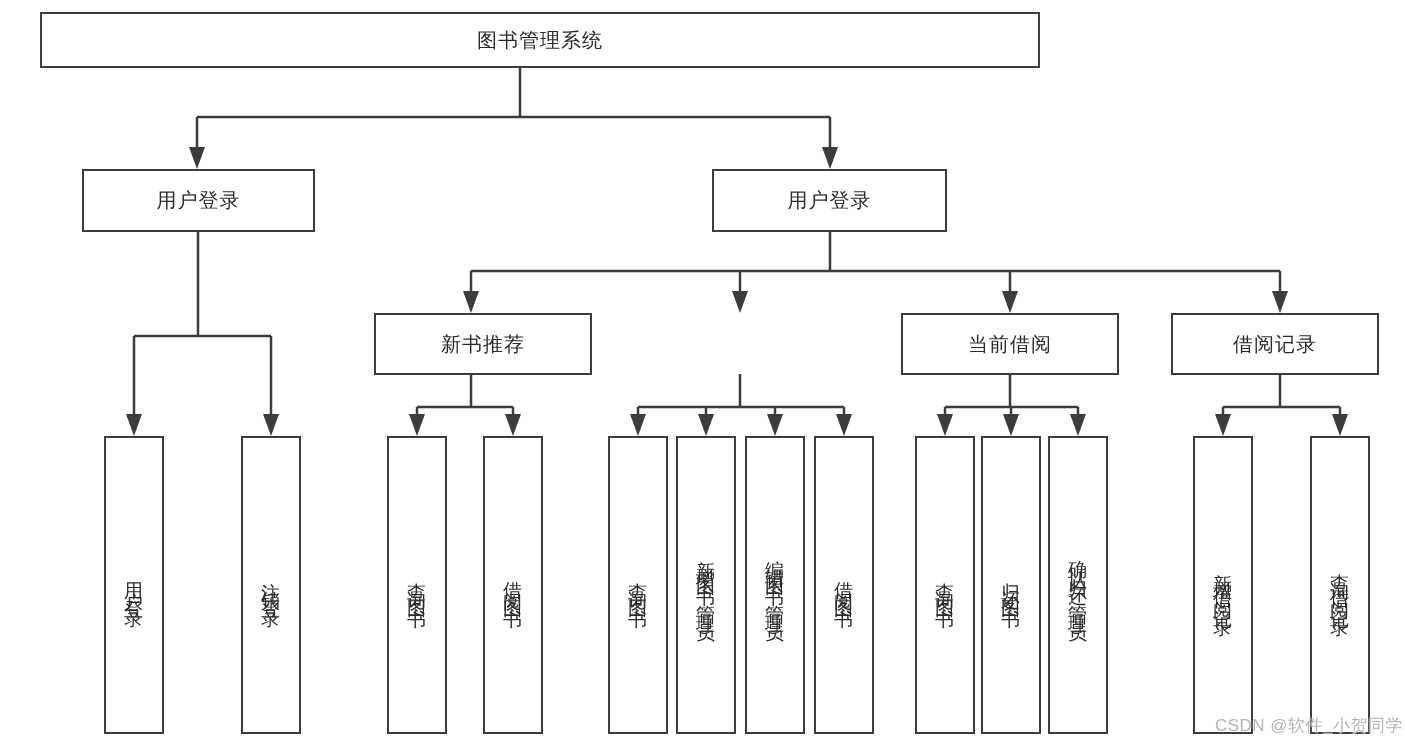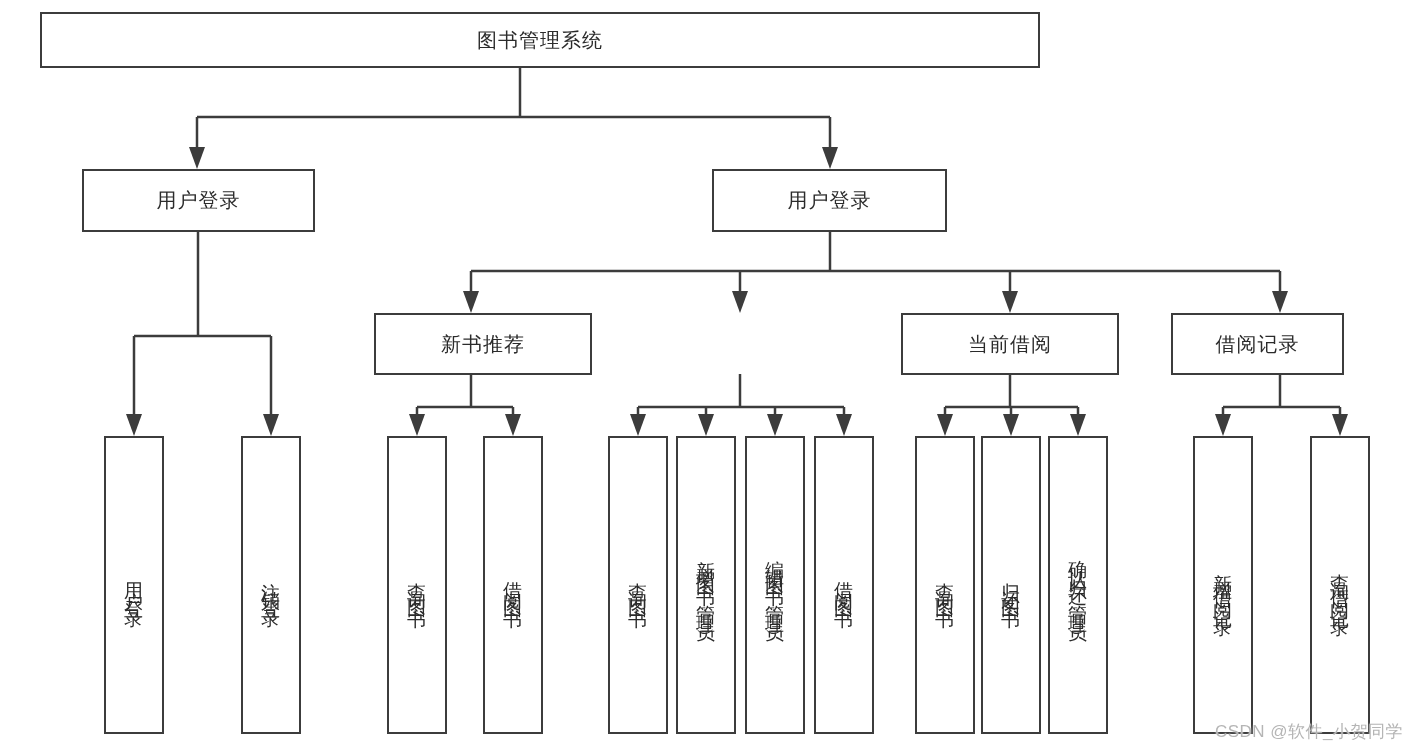--- a/index.html
+++ b/index.html
@@ -13,21 +13,21 @@
     display:flex;align-items:center;justify-content:center;
     color:#2b2b2b;font-size:20px;letter-spacing:1px;white-space:nowrap;
   }
   .vbox{
     writing-mode:vertical-rl;text-orientation:mixed;
     font-size:19px;letter-spacing:9px;line-height:1;
   }
   .watermark{
     position:absolute;top:714px;right:2px;width:220px;text-align:right;
     font-size:17px;letter-spacing:0.5px;color:#b5b5b5;
-    text-shadow:0 0 2px #ffffff;white-space:nowrap;margin-top:6px;
+    text-shadow:0 0 2px #ffffff;white-space:nowrap;
   }
 </style>
 </head>
 <body>
 
 <div class="stage">
 
   <svg class="connectors" viewBox="0 0 1405 747" xmlns="http://www.w3.org/2000/svg">
     <g stroke="#3c3c3c" stroke-width="2.5" fill="none">
 
@@ -97,21 +97,21 @@
     </g>
   </svg>
 
   <div class="box" style="left:20px;top:12px;width:1000px;height:56px;margin-left:20px;">图书管理系统</div>
 
   <div class="box" style="left:82px;top:169px;width:233px;height:63px;">用户登录</div>
   <div class="box" style="left:712px;top:169px;width:235px;height:63px;">用户登录</div>
 
   <div class="box" style="left:362px;top:313px;width:218px;height:62px;margin-left:12px;">新书推荐</div>
   <div class="box" style="left:901px;top:313px;width:218px;height:62px;text-align:right;">当前借阅</div>
-  <div class="box" style="left:1171px;top:313px;width:173px;height:62px;">借阅记录</div>
+  <div class="box" style="left:1171px;top:313px;width:208px;height:62px;">借阅记录</div>
 
   <div class="box vbox" style="left:104px;top:436px;width:60px;height:298px;">用户登录</div>
   <div class="box vbox" style="left:241px;top:436px;width:60px;height:298px;">注销登录</div>
 
   <div class="box vbox" style="left:387px;top:436px;width:60px;height:298px;">查询图书</div>
   <div class="box vbox" style="left:483px;top:436px;width:60px;height:298px;">借阅图书</div>
 
   <div class="box vbox" style="left:608px;top:436px;width:60px;height:298px;">查询图书</div>
   <div class="box vbox" style="left:676px;top:436px;width:60px;height:298px;">新增图书（管理员）</div>
   <div class="box vbox" style="left:745px;top:436px;width:60px;height:298px;">编辑图书（管理员）</div>

